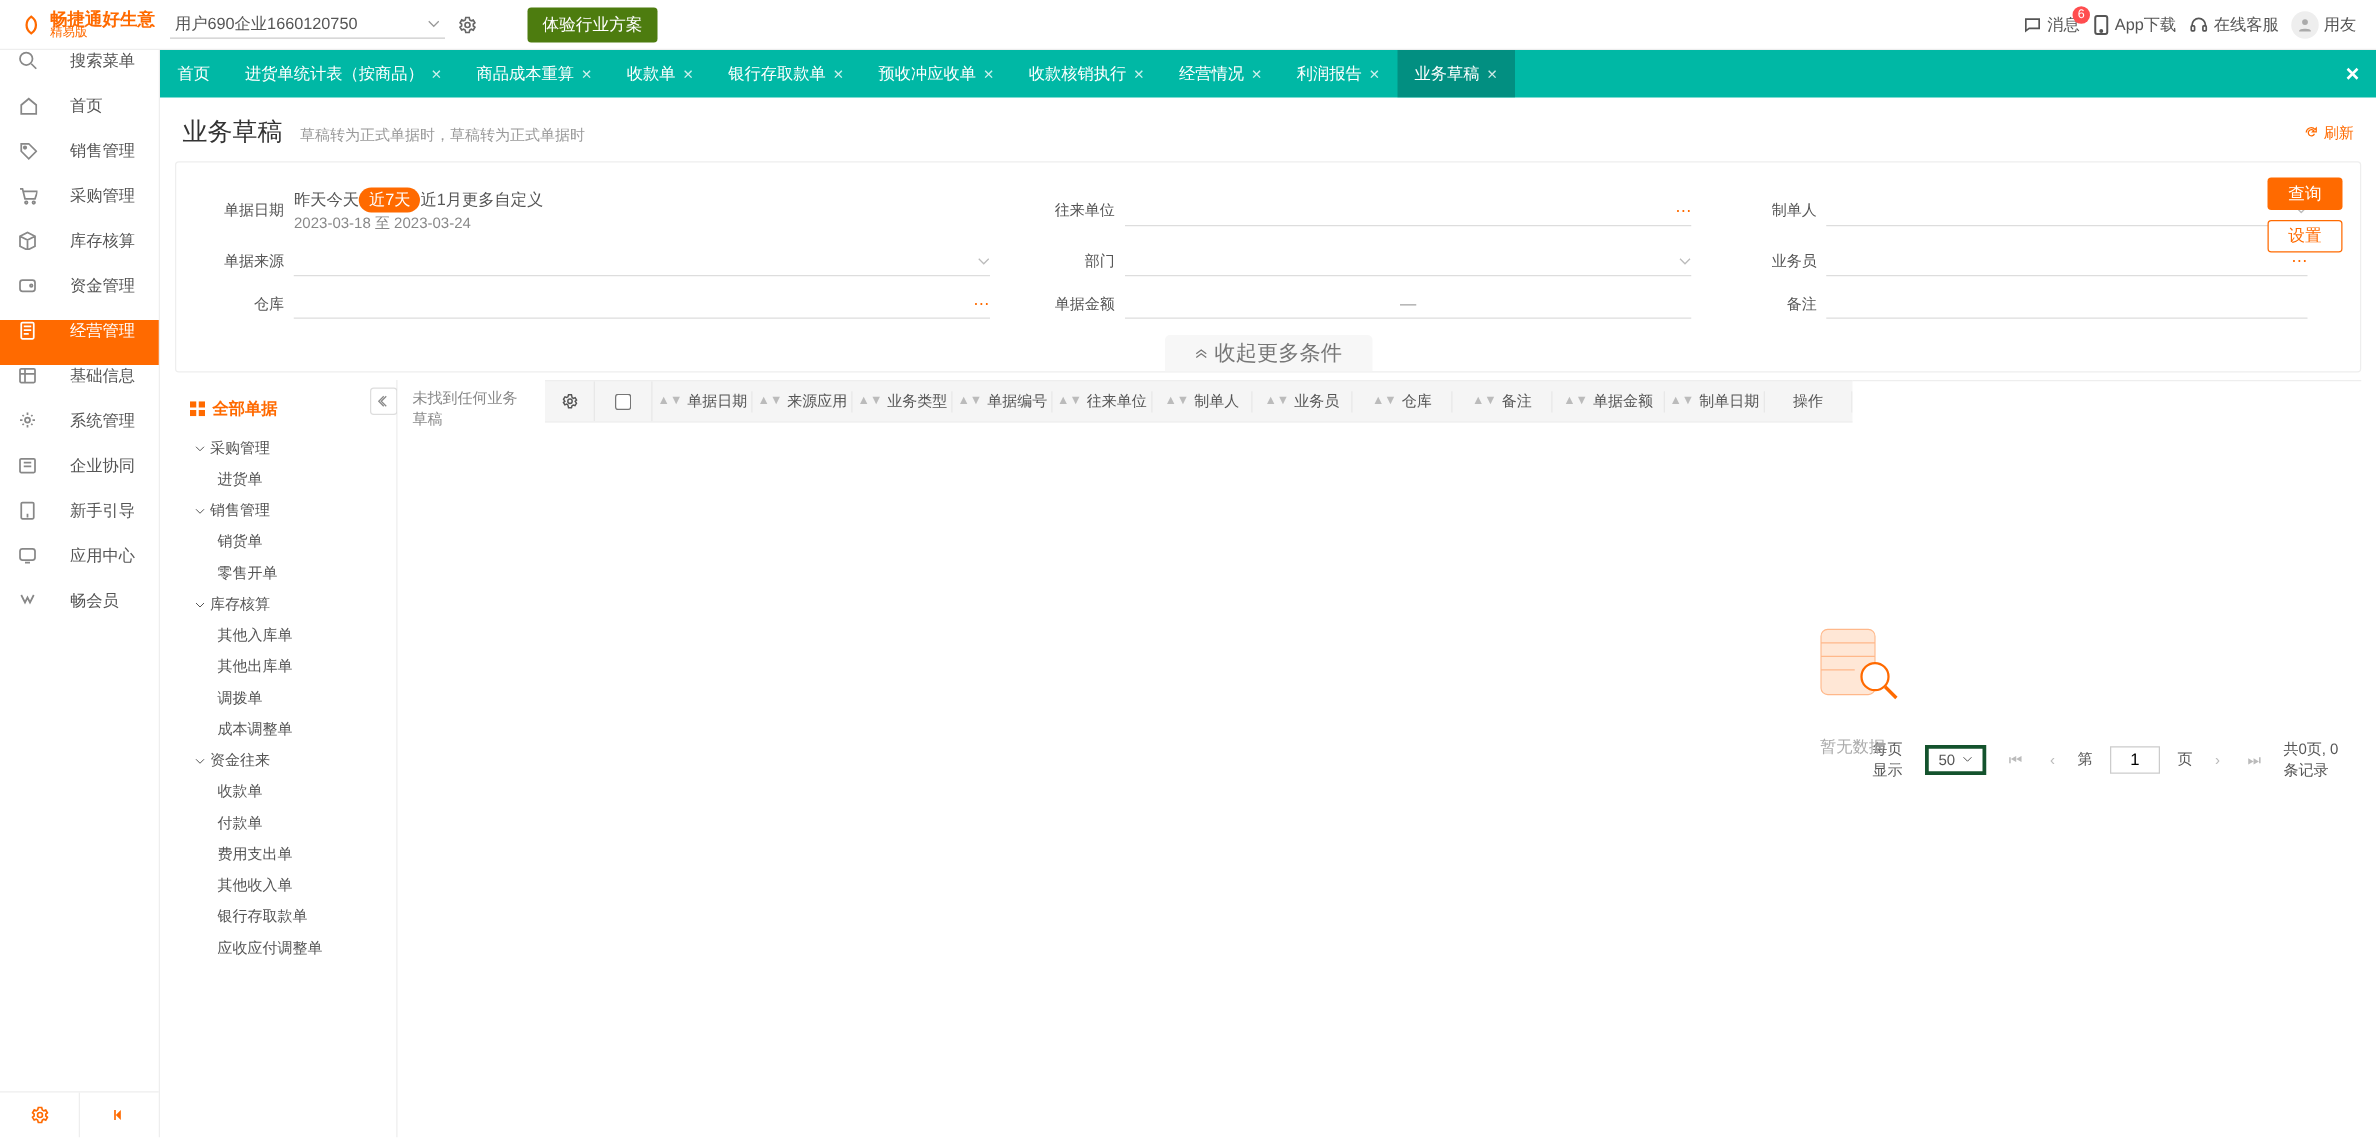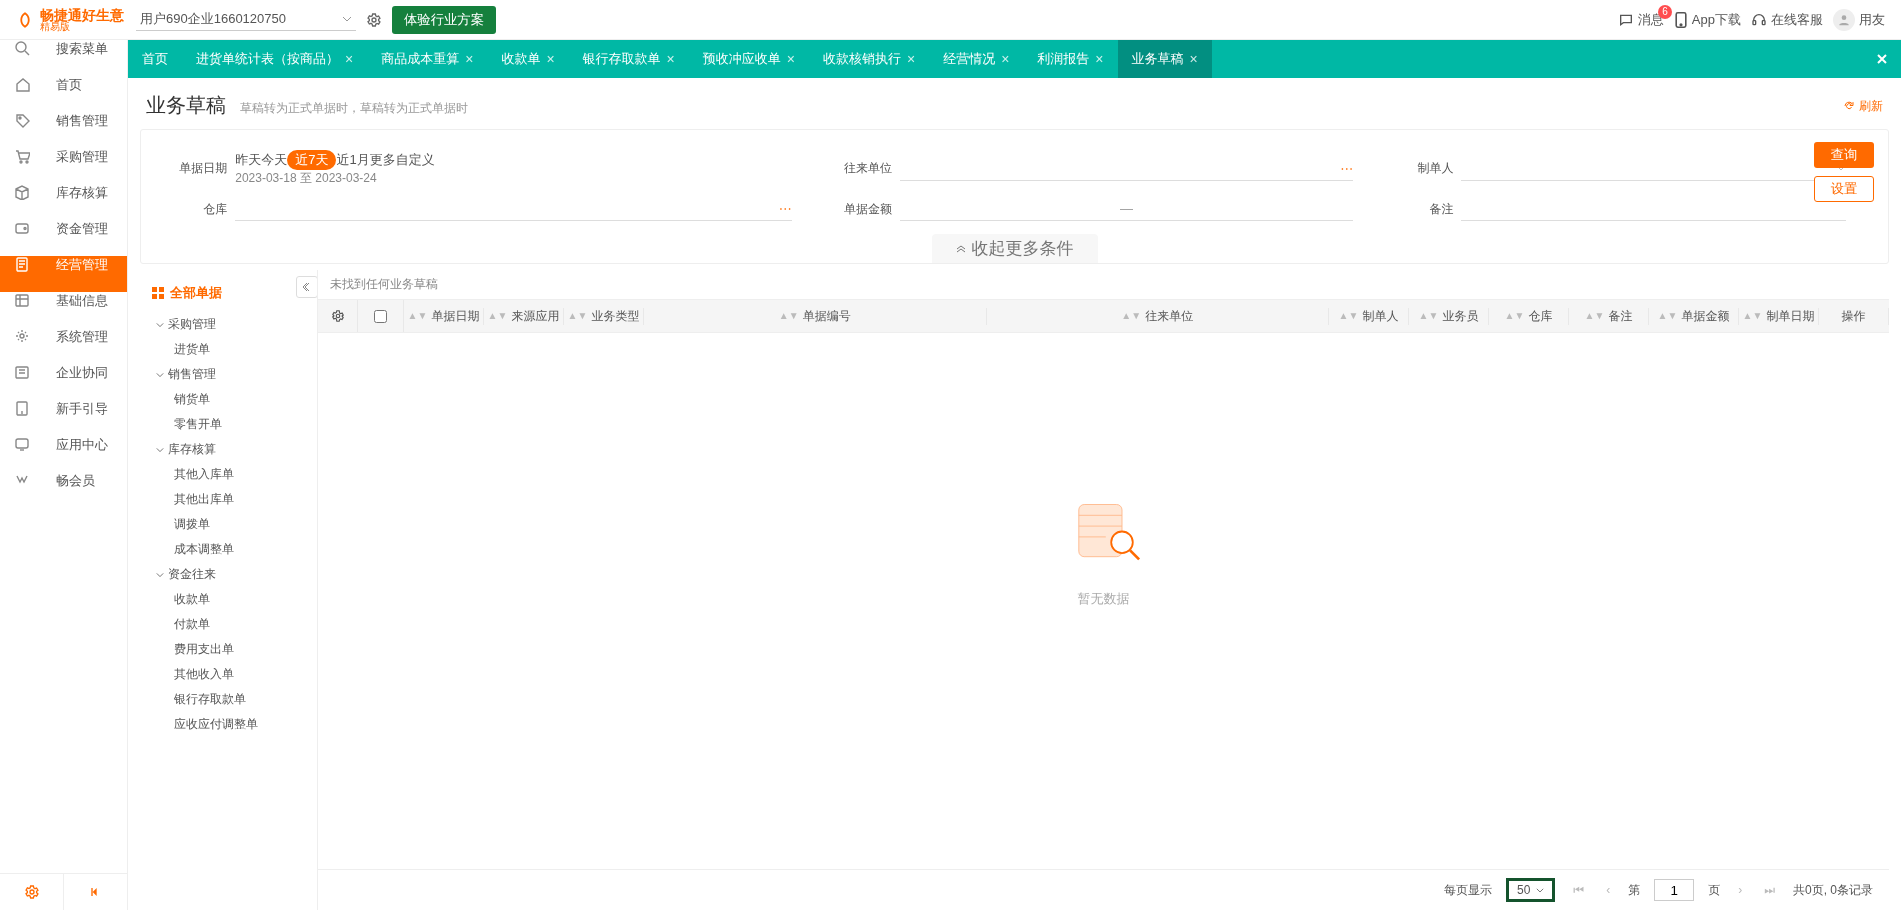--- a/index.html
+++ b/index.html
@@ -5,21 +5,21 @@
   * { box-sizing: border-box; margin: 0; padding: 0; }
   html, body { height: 100%; font-family: "Microsoft YaHei", Arial, sans-serif; font-size: 13px; color: #333; background: #fff; overflow: hidden; }
   body { display: flex; flex-direction: column; }
 
   .topbar { height: 40px; display: flex; align-items: center; padding: 0 16px; border-bottom: 1px solid #eee; gap: 10px; }
   .logo-wrap { display: flex; align-items: center; gap: 6px; color: #ff6a00; font-weight: 600; font-size: 14px; width: 110px;}
   .logo-svg { width: 18px; height: 18px; }
   .tenant { display: flex; gap: 6px; border-bottom: 1px solid #ccc; padding: 2px 4px; min-width: 220px; color:#555;}
   .chev-down { width:10px; color:#999;}
   .gear-btn { color:#666; cursor:pointer;}
-  .cta-btn { background:#15803d; color:#fff; border:none; border-radius:3px; height:28px; padding:0 12px; cursor:pointer;}
+  .cta-btn { background:#4d7c0f; color:#fff; border:none; border-radius:3px; height:28px; padding:0 12px; cursor:pointer;margin-left:30px;}
   .topbar-spacer { flex:1;}
   .top-icon { display:flex; align-items:center; gap:4px; color:#555; cursor:pointer; position:relative;}
   .badge { position:absolute; top:-6px; right:-8px; background:#ff4d4f; color:#fff; border-radius:8px; font-size:10px; padding:0 4px; line-height:14px;}
   .avatar { width:22px; height:22px; border-radius:50%; background:#eee; display:flex; align-items:center; justify-content:center; color:#aaa; font-size:12px;}
 
   .layout { flex:1; display:flex; min-height:0;}
 
   .sidebar { width:128px; background:#fff; border-right:1px solid #eee; display:flex; flex-direction:column; }
   .side-item { display:flex; align-items:flex-start; gap:26px; height:36px; padding:0 14px; color:#555; cursor:pointer;}
   .side-item .ic { width:16px; height:16px; color:#888;}
@@ -61,21 +61,21 @@
   .collapse-bar { position:absolute; bottom:0; left:50%; transform:translateX(-50%); background:#f7f7f7; padding:3px 24px; border-radius:4px 4px 0 0; font-size:17px; color:#777; cursor:pointer; display:flex; align-items:center; gap:6px;}
 
   .content-row { flex:1; display:flex; min-height:0; margin:0 12px 0;}
   .tree-panel { width:178px; border-right:1px solid #eee; position:relative; overflow-y:auto; padding:10px 0;}
   .tree-collapse { position:absolute; right:-1px; top:6px; width:22px; height:22px; border:1px solid #ddd; border-radius:3px; background:#fff; display:flex; align-items:center; justify-content:center; cursor:pointer; color:#888;}
   .tree-title { display:flex; align-items:center; gap:6px; color:#ff6a00; font-weight:600; padding:4px 12px 10px;}
   .tree-grid-ic { width:12px; height:12px;}
   .tree-group { padding:4px 16px; color:#555; display:flex; align-items:center; gap:4px; cursor:pointer; font-size:12px;}
   .tree-leaf { padding:4px 16px 4px 34px; color:#555; cursor:pointer; font-size:12px;}
 
-  .table-area { flex:1; display:flex; flex-direction:column; min-width:0;}
+  .table-area { flex:1; display:flex; flex-direction:row; min-width:0;}
   .msg-row { padding:6px 12px; color:#888; font-size:12px;}
   .grid-head { display:flex; align-items:center; background:#f5f5f5; height:34px; border-top:1px solid #eee; border-bottom:1px solid #eee; overflow:hidden;}
   .hcell { display:flex; align-items:center; justify-content:center; border-right:1px solid #e8e8e8; height:100%; color:#555; font-size:12px; gap:4px; flex-shrink:0;}
   .hcell .sort { color:#bbb; font-size:10px; display:flex; flex-direction:column; line-height:6px;}
   .grid-body { flex:1; position:relative;}
   .empty { position:absolute; left:50%; top:40%; transform:translate(-50%,-50%); text-align:center; color:#aaa;}
   .empty svg { width:90px; height:90px;}
   .empty-txt { margin-top:10px;}
 
   .pager { display:flex; align-items:center; justify-content:flex-end; gap:14px; padding:8px 16px; border-top:1px solid #eee; color:#555; font-size:12px;}
@@ -377,20 +377,44 @@
           <td class="label">制单人</td>
           <td class="field" style="width:24%;">
                 <div class="select-line">
                   <svg width="10" viewBox="0 0 10 6">
                     <path d="M1 1l4 4 4-4" fill="none" stroke="currentColor"></path>
                   </svg>
                 </div>
               </td>
         </tr>
         <tr>
+          <td class="label">单据来源</td>
+          <td class="field">
+                <div class="select-line">
+                  <svg width="10" viewBox="0 0 10 6">
+                    <path d="M1 1l4 4 4-4" fill="none" stroke="currentColor"></path>
+                  </svg>
+                </div>
+              </td>
+          <td class="label">部门</td>
+          <td class="field">
+                <div class="select-line">
+                  <svg width="10" viewBox="0 0 10 6">
+                    <path d="M1 1l4 4 4-4" fill="none" stroke="currentColor"></path>
+                  </svg>
+                </div>
+              </td>
+          <td class="label">业务员</td>
+          <td class="field">
+                <div class="select-line">
+                  <span class="ellipsis">⋯</span>
+                </div>
+              </td>
+        </tr>
+        <tr>
           <td class="label">仓库</td>
           <td class="field">
                 <div class="select-line">
                   <span class="ellipsis">⋯</span>
                 </div>
               </td>
           <td class="label">单据金额</td>
           <td class="field">
                 <div class="amount-line">—</div>
               </td>

